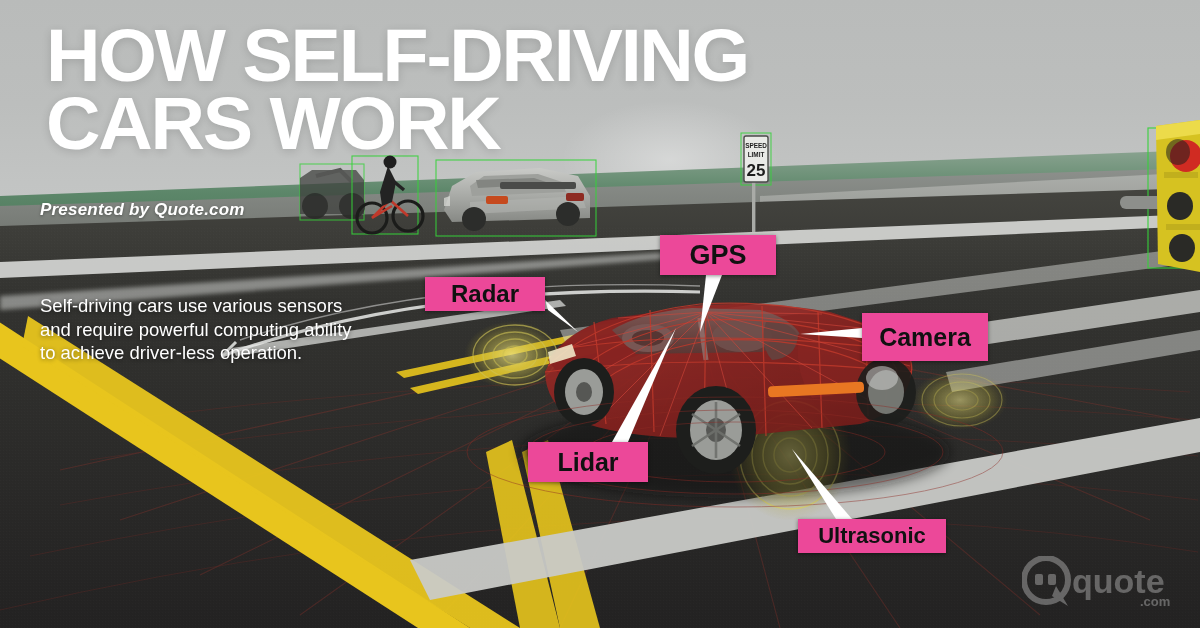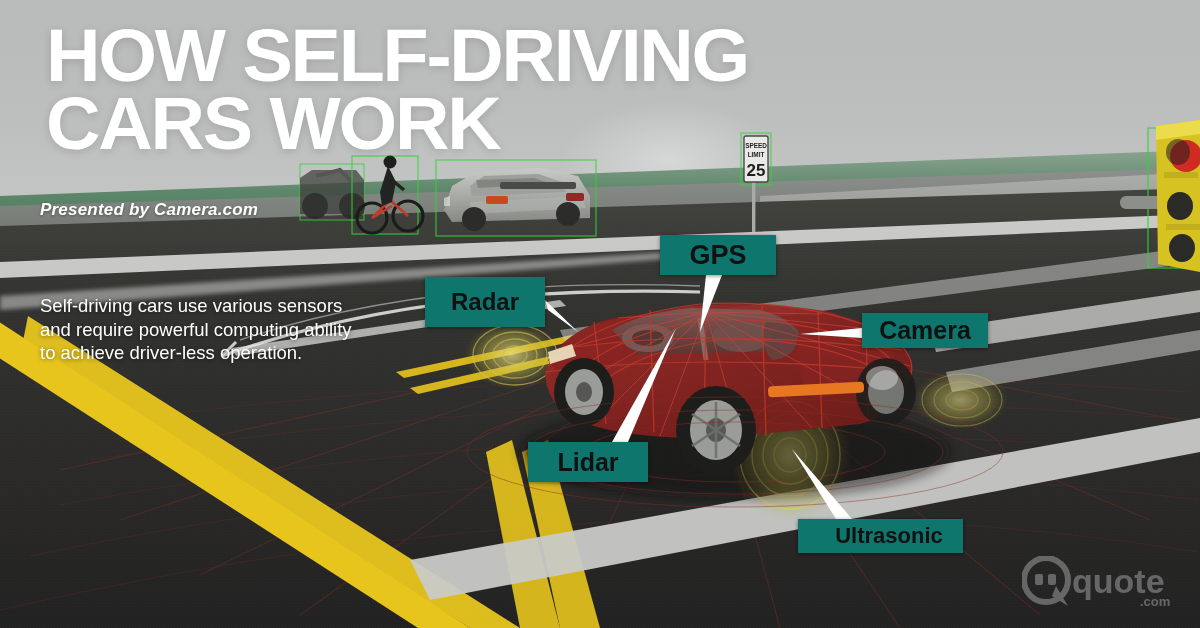--- a/index.html
+++ b/index.html
@@ -32,29 +32,29 @@
     letter-spacing:.2px;text-shadow:0 1px 3px rgba(0,0,0,.35);
   }
   .subcopy{
     position:absolute;left:40px;top:247px;width:360px;
     color:#ffffff;font-size:18.5px;line-height:1.28;font-weight:500;
     white-space:pre-line;text-shadow:0 1px 4px rgba(0,0,0,.45);margin-top:47px;
   }
 
   
   .callout{
-    position:absolute;background:#0f766e;color:#111111;
+    position:absolute;background:#ec4899;color:#111111;
     font-weight:bold;display:flex;align-items:center;justify-content:center;
     box-shadow:0 1px 4px rgba(0,0,0,.45);
   }
   .c-gps      {left:660px;top:235px;width:116px;height:40px;font-size:27px;}
-  .c-radar    {left:425px;top:277px;width:120px;height:50px;font-size:24px;}
-  .c-camera   {left:862px;top:313px;width:126px;height:35px;font-size:25px;}
+  .c-radar    {left:425px;top:277px;width:120px;height:34px;font-size:24px;}
+  .c-camera   {left:862px;top:313px;width:126px;height:48px;font-size:25px;}
   .c-lidar    {left:528px;top:442px;width:120px;height:40px;font-size:25px;}
-  .c-ultra    {left:798px;top:519px;width:148px;height:34px;font-size:22px;padding-left:17px;}
+  .c-ultra    {left:798px;top:519px;width:148px;height:34px;font-size:22px;}
 
   .leaders{position:absolute;left:0;top:0;width:1200px;height:628px;pointer-events:none;}
 
   
   .logo{position:absolute;left:1022px;top:556px;width:165px;height:52px;opacity:.30;}
   .logo svg{display:block;}
 </style>
 </head>
 <body>
 
@@ -350,21 +350,21 @@
       <path d="M545,300 L548,310 L578,332 Z"></path>
       <path d="M706,275 L722,275 L700,332 Z"></path>
       <path d="M862,328 L862,338 L800,334 Z"></path>
       <path d="M612,442 L628,442 L676,328 Z"></path>
       <path d="M836,519 L852,519 L792,449 Z"></path>
     </g>
   </svg>
 
   <div class="title">HOW SELF-DRIVING
 CARS WORK</div>
-  <div class="presented">Presented by Camera.com</div>
+  <div class="presented">Presented by Quote.com</div>
   <div class="subcopy">Self-driving cars use various sensors
 and require powerful computing ability
 to achieve driver-less operation.</div>
 
   <div class="callout c-gps">GPS</div>
   <div class="callout c-radar">Radar</div>
   <div class="callout c-camera">Camera</div>
   <div class="callout c-lidar">Lidar</div>
   <div class="callout c-ultra">Ultrasonic</div>
 

